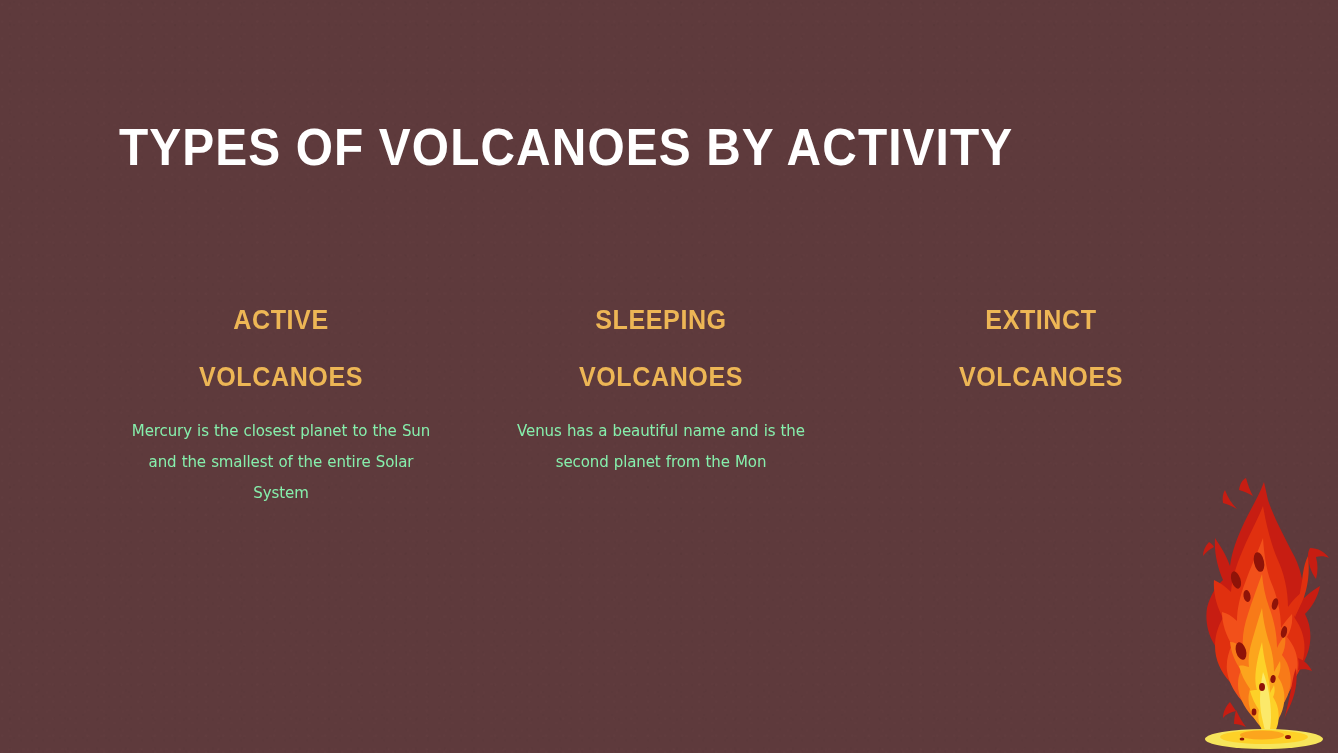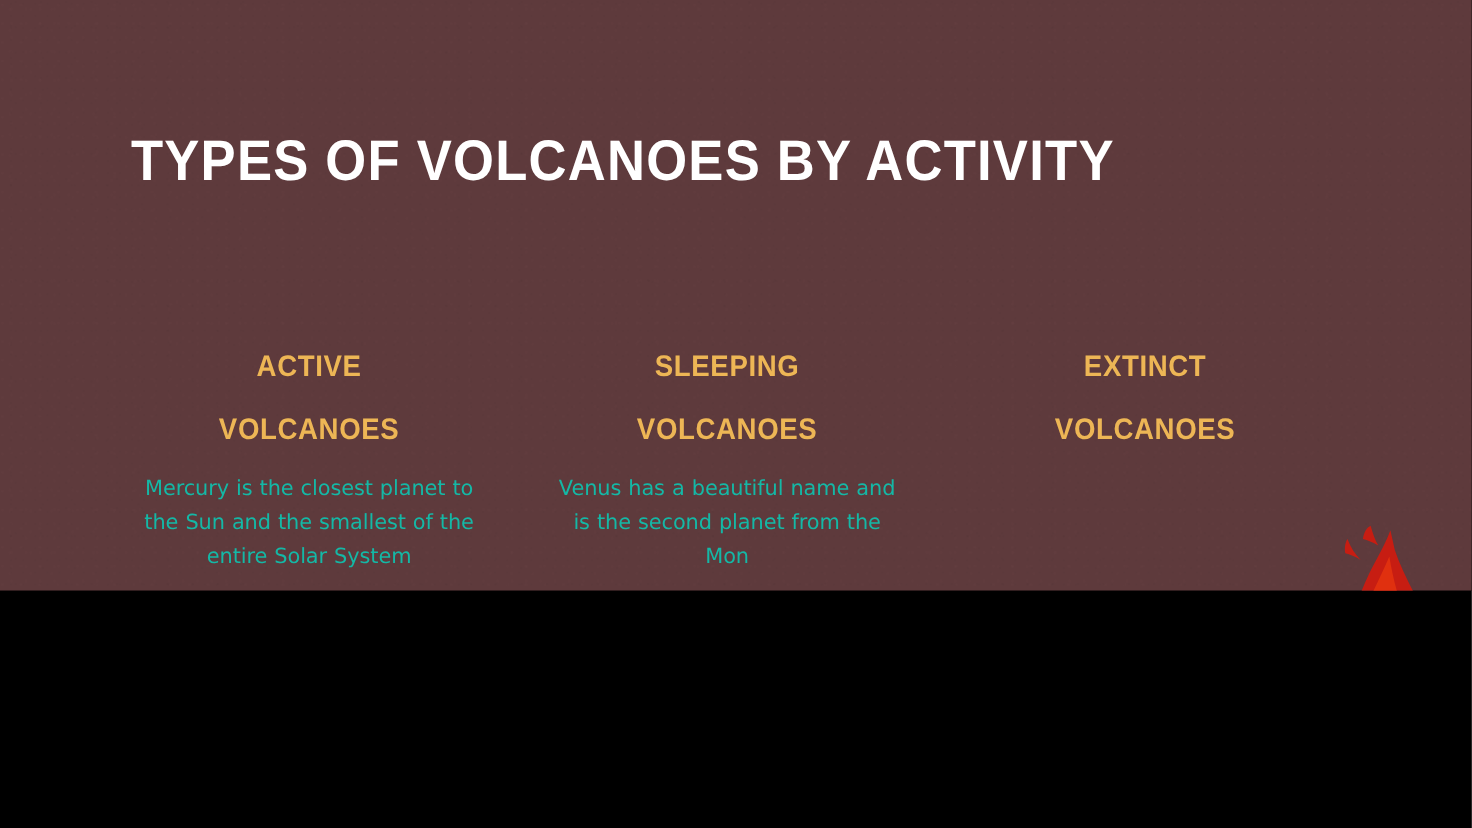--- a/index.html
+++ b/index.html
@@ -4,21 +4,21 @@
 <title>Types of Volcanoes by Activity</title>
 <style>
   html, body {
     margin: 0;
     padding: 0;
     background: #000;
   }
   #slide {
     position: relative;
     width: 1338px;
-    height: 537px;
+    height: 753px;
     overflow: hidden;
     background-color: #5e3a3c;
     font-family: "Liberation Sans", sans-serif;
     -webkit-font-smoothing: antialiased;
   }
   
   #slide-noise {
     position: absolute;
     inset: 0;
     pointer-events: none;
@@ -47,21 +47,21 @@
     color: #ffffff;
     white-space: nowrap;
     transform: scaleX(0.92);
     transform-origin: left top;
   }
 
   
   #columns {
     position: absolute;
     left: 122px;
-    top: 305px;
+    top: 292px;
     width: 1094px;
     display: flex;
     flex-direction: row;
     justify-content: flex-start;
     align-items: flex-start;
   }
   .column {
     width: 318px;
     margin-right: 62px;
     text-align: center;
@@ -76,24 +76,24 @@
     letter-spacing: 0.6px;
     color: #edb655;
     transform: scaleX(0.93);
   }
   .col-heading .hl { display: block; }
 
   .col-body {
     margin-top: 10px;
     font-family: "DejaVu Sans", sans-serif;
     font-weight: 400;
-    font-size: 19px;
+    font-size: 15px;
     line-height: 31px;
     letter-spacing: -0.1px;
-    color: #14b8a6;
+    color: #86efac;
     word-spacing: 0.5px;
   }
 
   
   #flame-illustration {
     position: absolute;
     left: 1192px;
     top: 476px;
     width: 146px;
     height: 277px;

